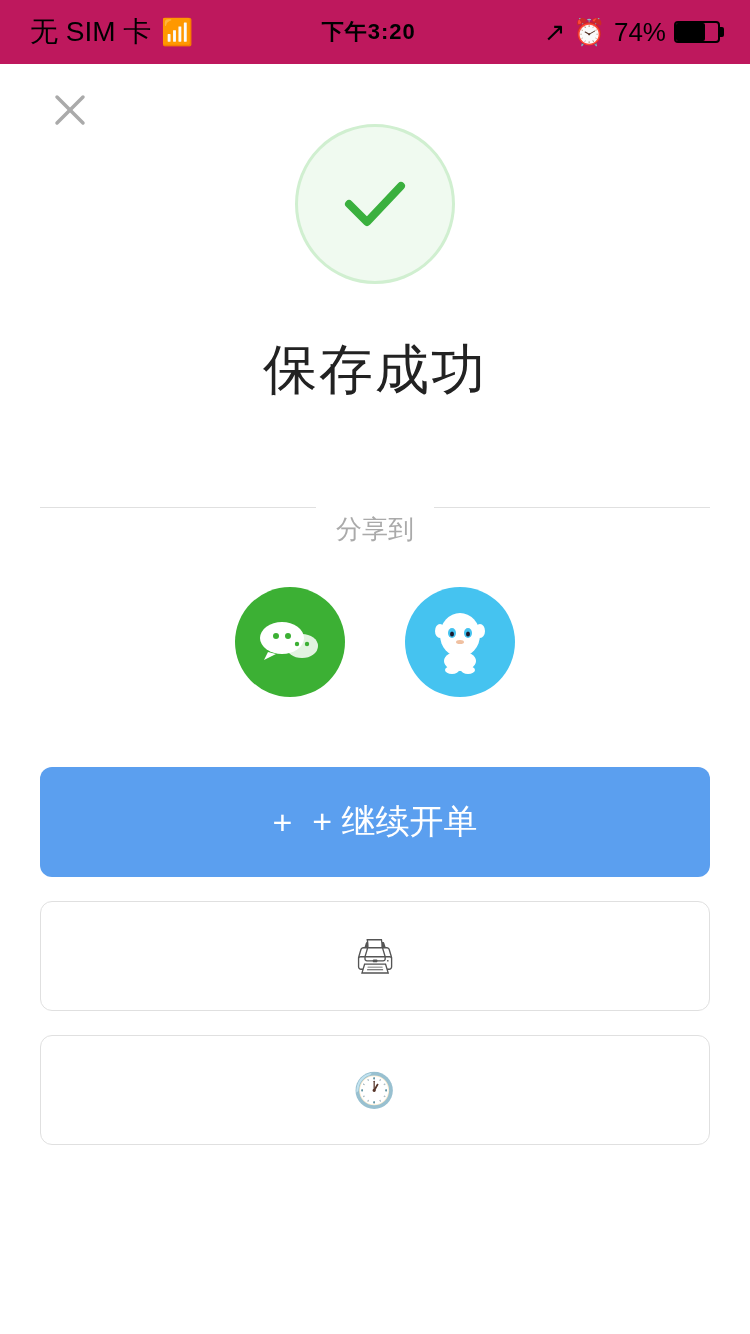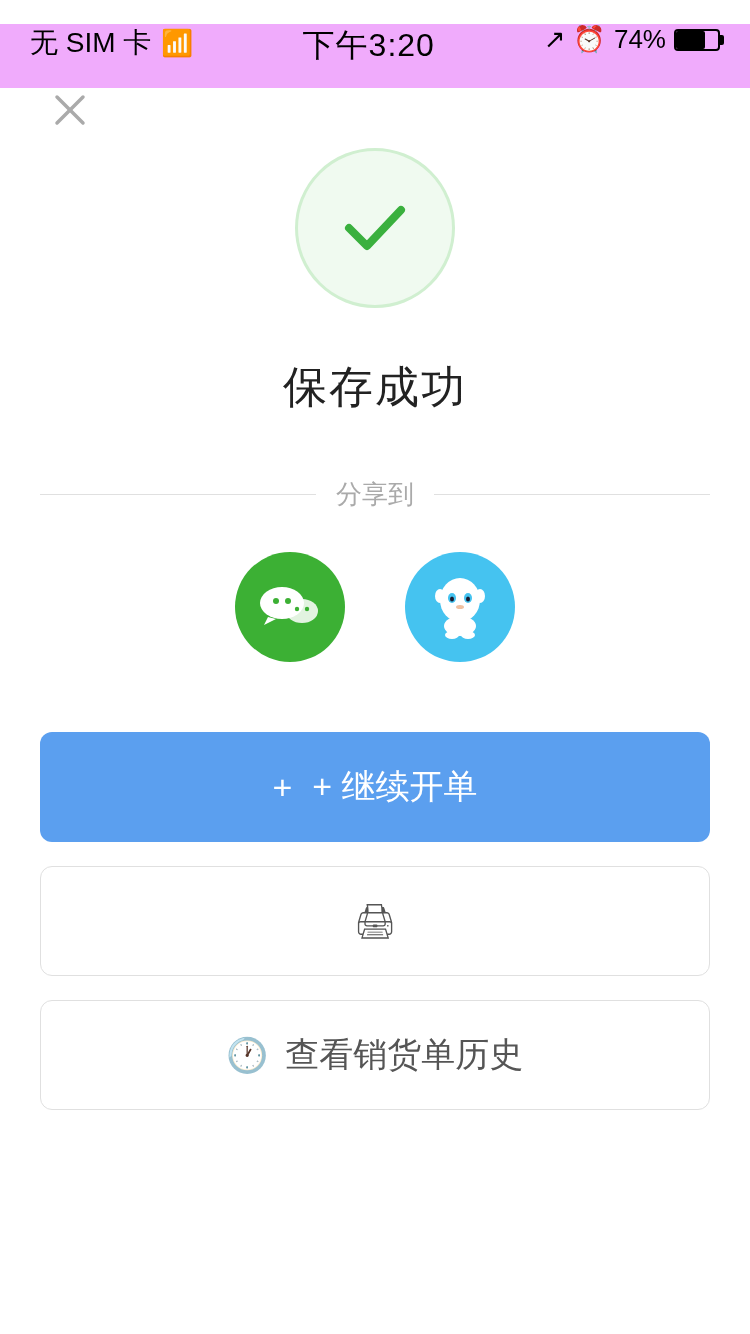--- a/index.html
+++ b/index.html
@@ -10,41 +10,40 @@
       min-height: 1334px;
       background: #ffffff;
       font-family: -apple-system, "PingFang SC", "Helvetica Neue", sans-serif;
       position: relative;
     }
 
     
     .status-bar {
       width: 100%;
       height: 64px;
-      background: #f0abfc;
-      display: flex;
-      align-items: flex-start;
+      background: #be185d;
+      display: flex;
+      align-items: center;
       justify-content: space-between;
       padding: 0 30px;
-      margin-top: 24px;
     }
     .status-left {
       display: flex;
       align-items: center;
       gap: 10px;
       font-size: 28px;
       color: #000;
       font-weight: 400;
     }
     .wifi-icon {
       font-size: 26px;
     }
     .status-center {
-      font-size: 32px;
-      font-weight: 400;
+      font-size: 22px;
+      font-weight: 700;
       color: #000;
       letter-spacing: 1px;
     }
     .status-right {
       display: flex;
       align-items: center;
       gap: 8px;
       font-size: 26px;
       color: #000;
     }
@@ -107,21 +106,21 @@
       background: #f0faf0;
       border: 3px solid #d0efd0;
       display: flex;
       align-items: center;
       justify-content: center;
       margin-bottom: 50px;
     }
 
     
     .success-title {
-      font-size: 44px;
+      font-size: 54px;
       font-weight: 500;
       color: #222;
       margin-bottom: 60px;
       letter-spacing: 2px;
     }
 
     
     .share-section {
       width: 100%;
       padding: 0 40px;
@@ -135,20 +134,21 @@
     }
     .divider-line {
       flex: 1;
       height: 1px;
       background: #e0e0e0;
     }
     .share-label {
       font-size: 26px;
       color: #aaa;
       white-space: nowrap;
+      margin-top: 45px;
     }
     .share-icons {
       display: flex;
       justify-content: center;
       gap: 60px;
     }
     .share-btn {
       width: 110px;
       height: 110px;
       border-radius: 50%;
@@ -295,17 +295,16 @@
   <div class="actions">
     <button class="action-btn btn-continue">
       <span class="btn-icon">+</span>
       <span style="margin-left:4px;">+ 继续开单</span>
     </button>
     <button class="action-btn btn-print">
       <span class="btn-icon">🖨</span>
     </button>
     <button class="action-btn btn-history">
       <span class="btn-icon">🕐</span>
-      <span>查看销货单历史</span>
     </button>
   </div>
 
 </div>
 
 </body></html>

